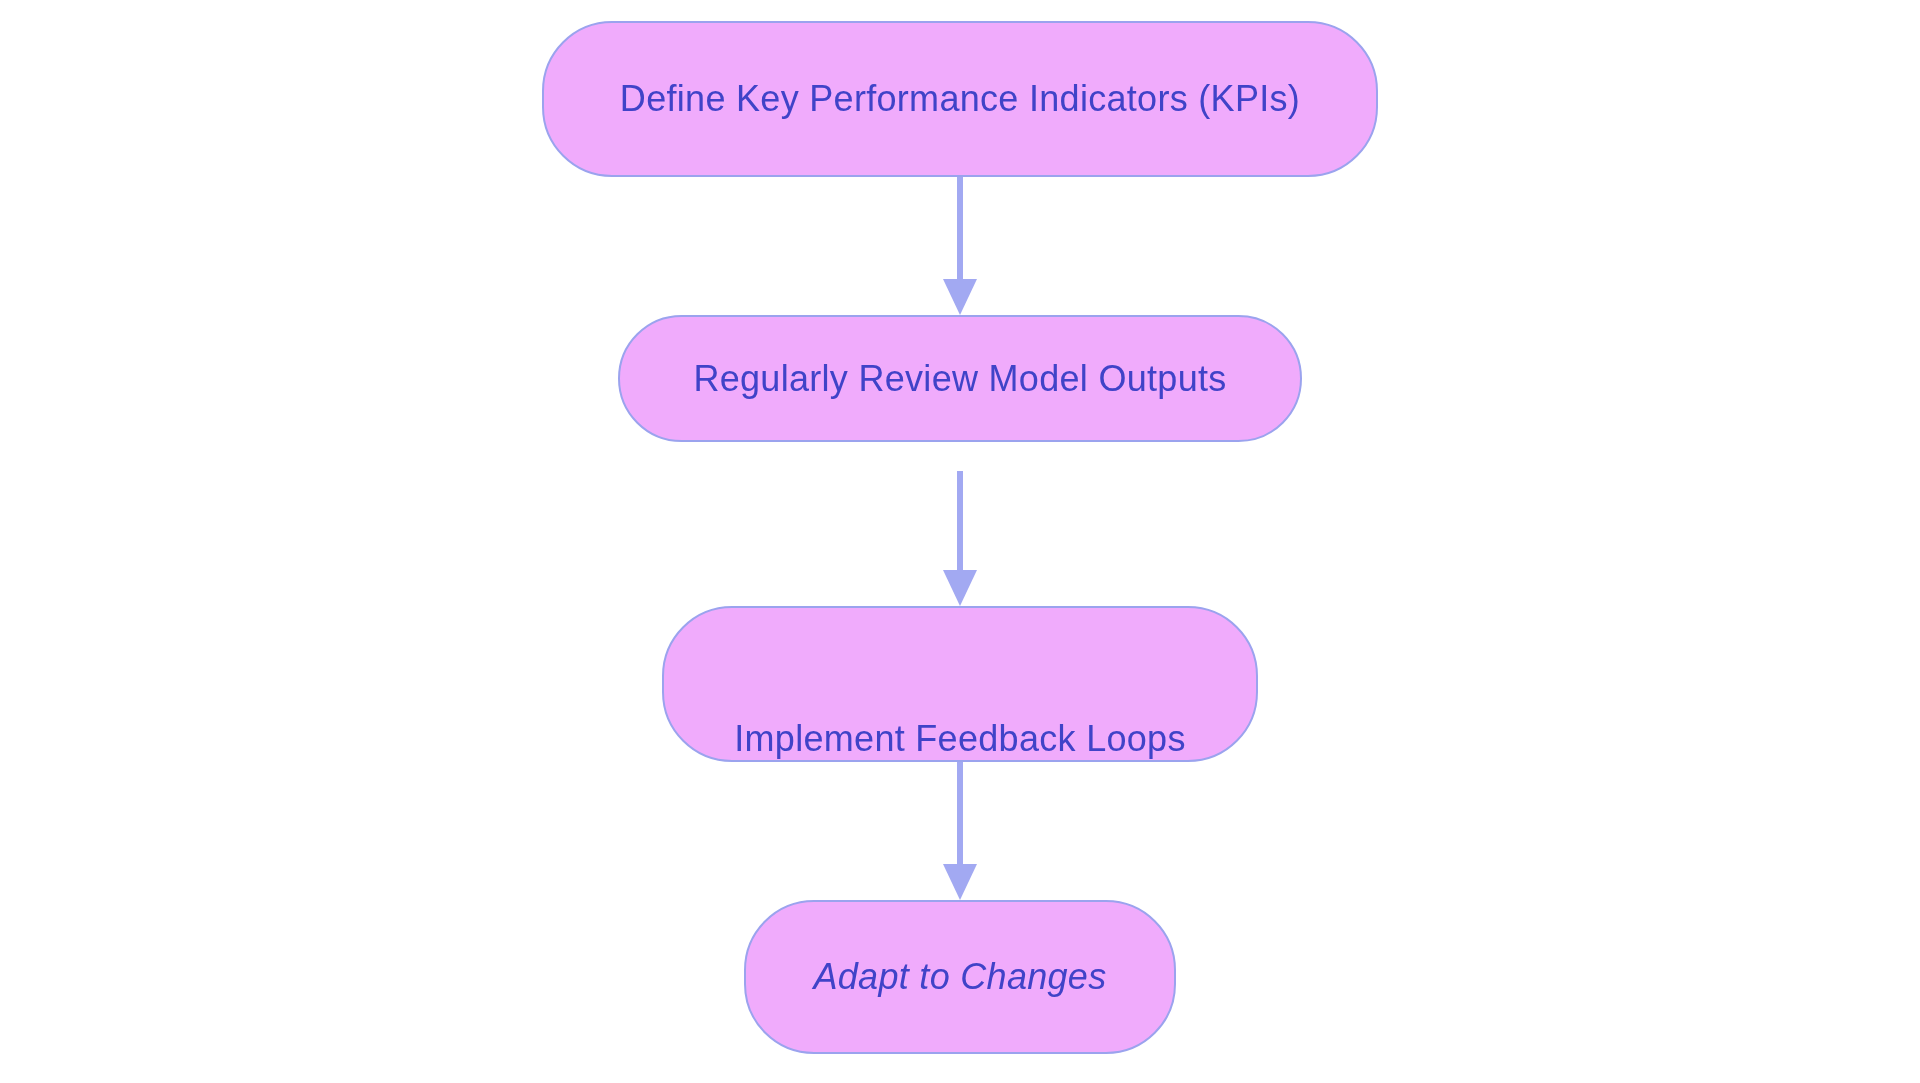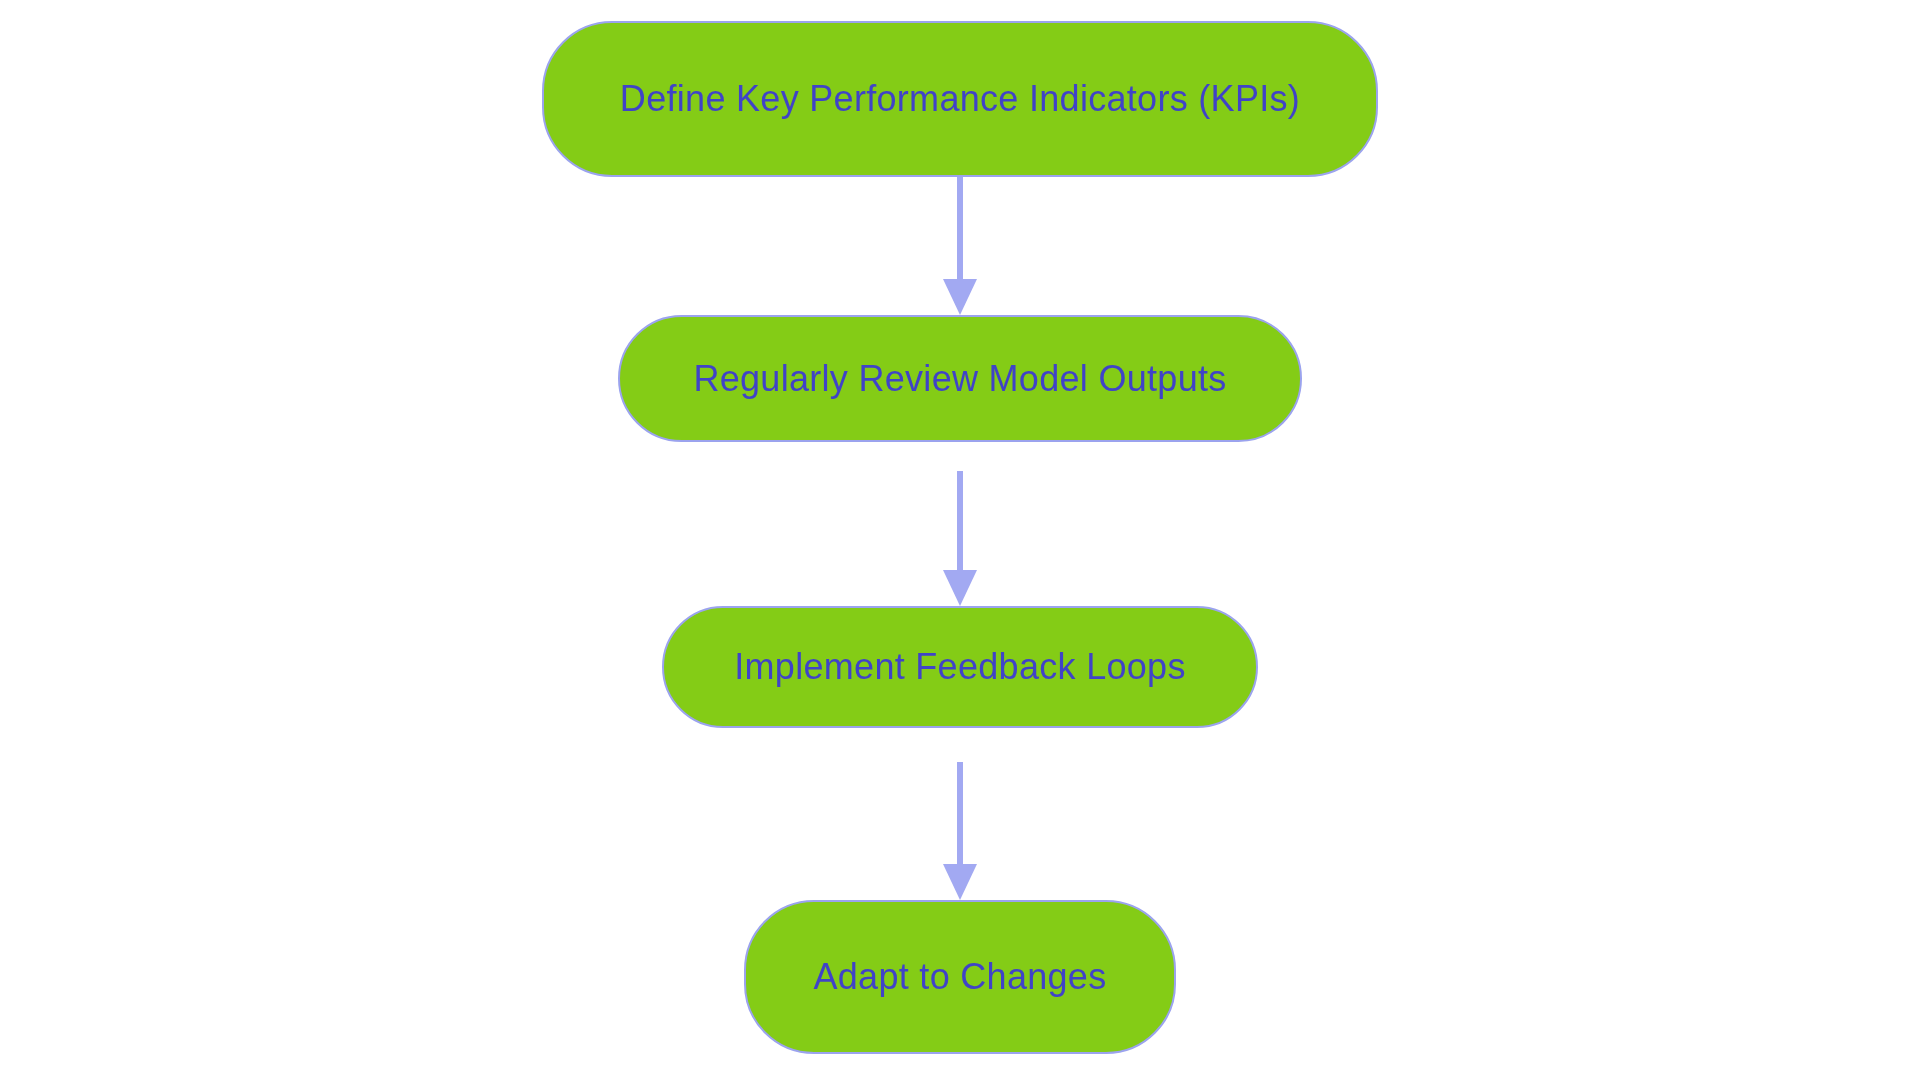--- a/index.html
+++ b/index.html
@@ -11,37 +11,37 @@
     position: relative;
     width: 1920px;
     height: 1083px;
     background: #ffffff;
     overflow: hidden;
     font-family: "Liberation Sans", "DejaVu Sans", sans-serif;
   }
   .node {
     position: absolute;
     box-sizing: border-box;
-    background: #84cc16;
+    background: #f0abfc;
     border: 2px solid #9ba3ee;
     border-radius: 70px;
     color: #4043c8;
     font-size: 36px;
     font-weight: 400;
     letter-spacing: 0.3px;
     display: flex;
     align-items: center;
     justify-content: center;
     text-align: center;
     padding: 0 40px;
   }
   .node-1 { left: 542px; top: 21px;  width: 836px; height: 156px; }
   .node-2 { left: 618px; top: 315px; width: 684px; height: 127px; }
-  .node-3 { left: 662px; top: 606px; width: 596px; height: 122px; }
-  .node-4 { left: 744px; top: 900px; width: 432px; height: 154px; }
+  .node-3 { left: 662px; top: 606px; width: 596px; height: 156px; align-items: flex-end; }
+  .node-4 { left: 744px; top: 900px; width: 432px; height: 154px; font-style: italic; }
   .arrow {
     position: absolute;
     left: 940px;
     width: 40px;
     display: block;
   }
   .arrow-1 { top: 177px; height: 138px; }
   .arrow-2 { top: 471px; height: 135px; }
   .arrow-3 { top: 762px; height: 138px; }
 </style>

